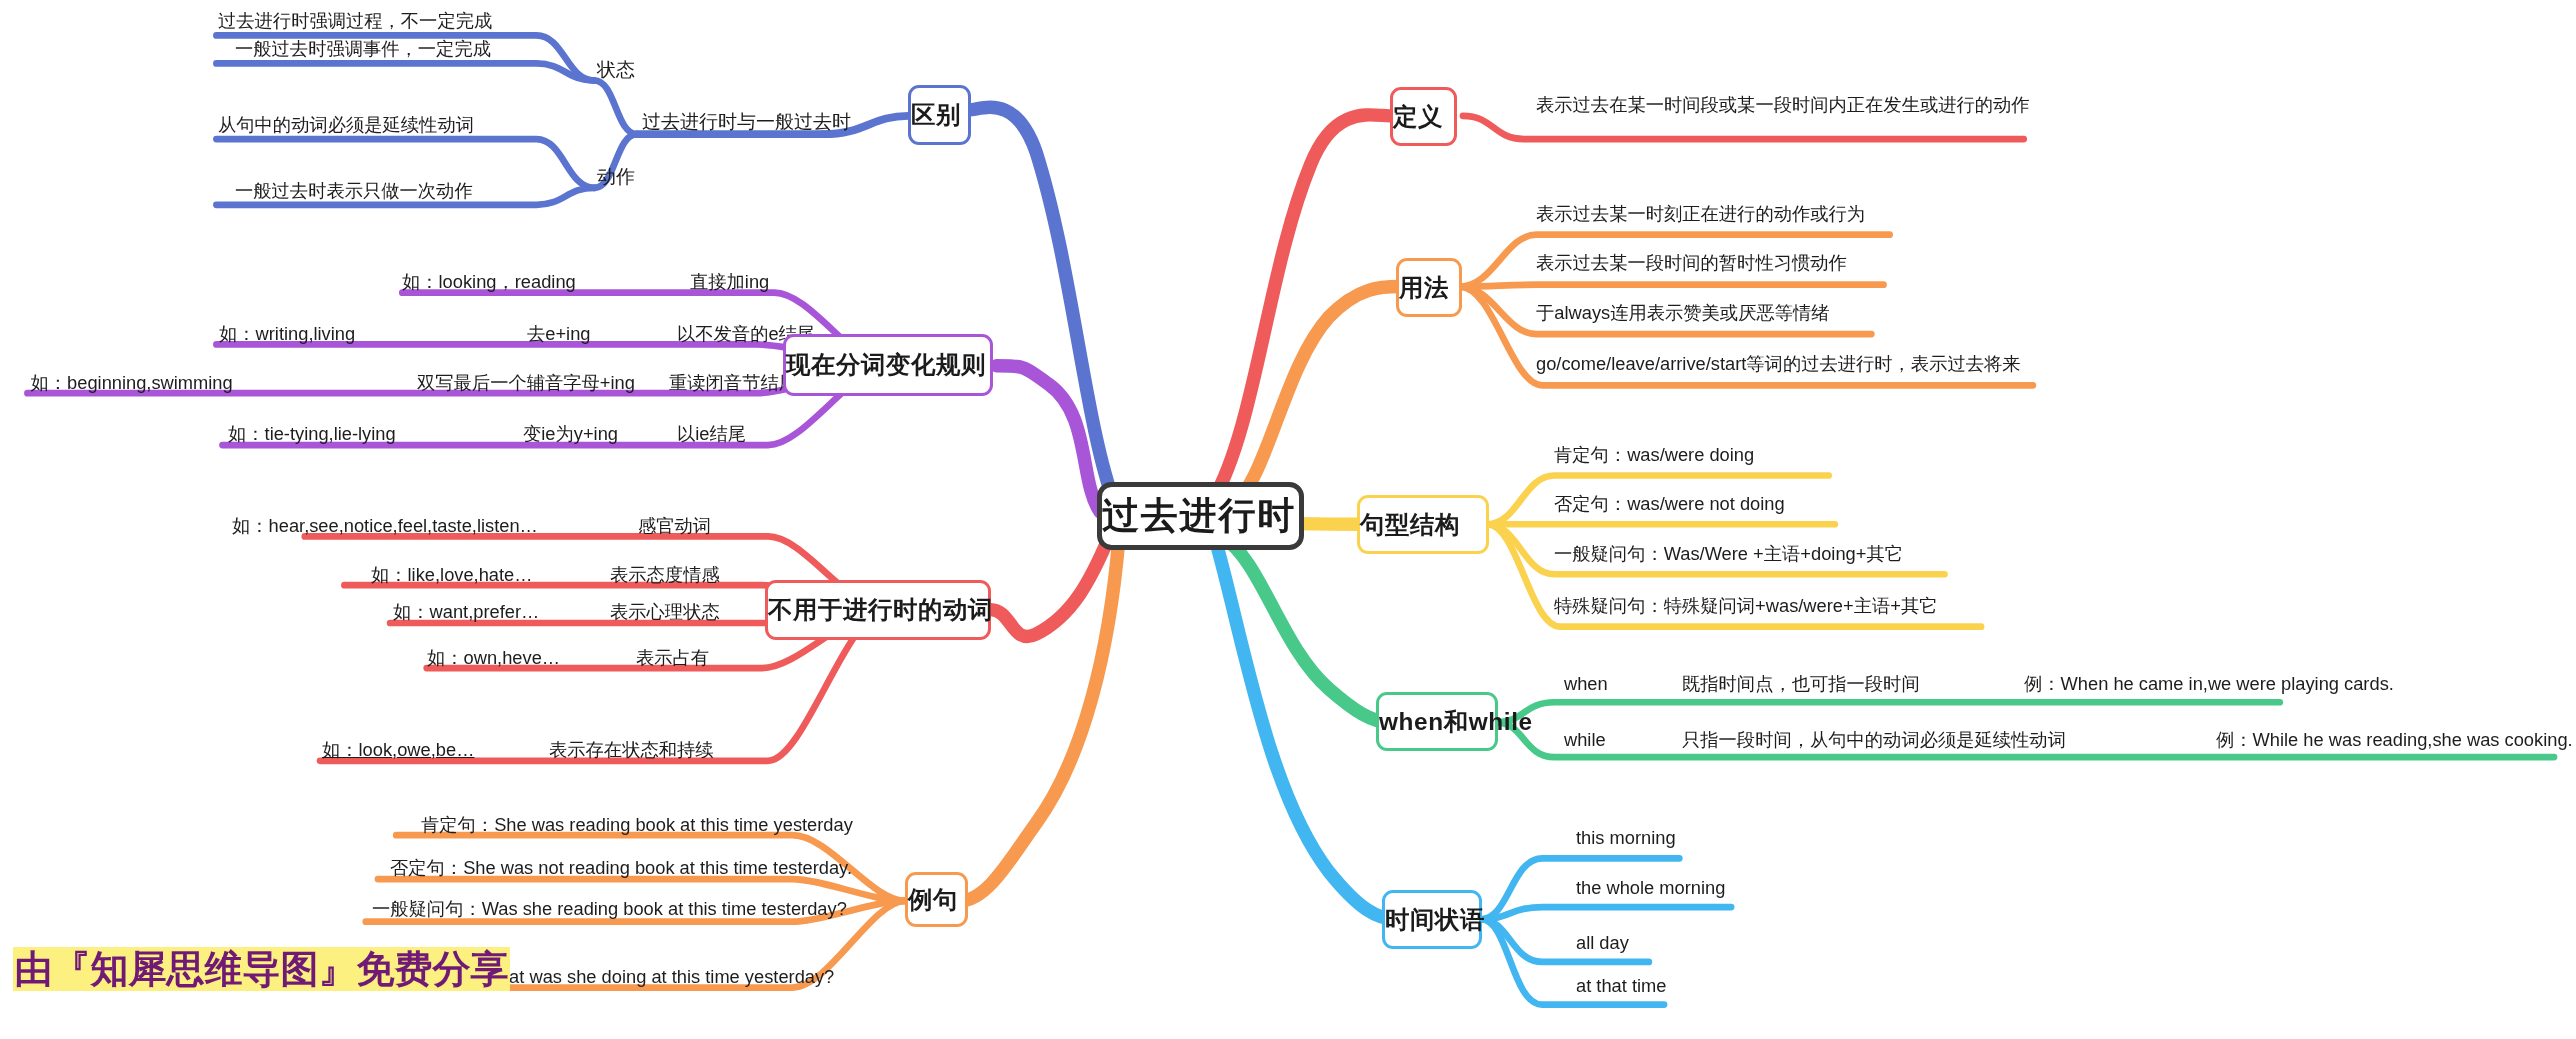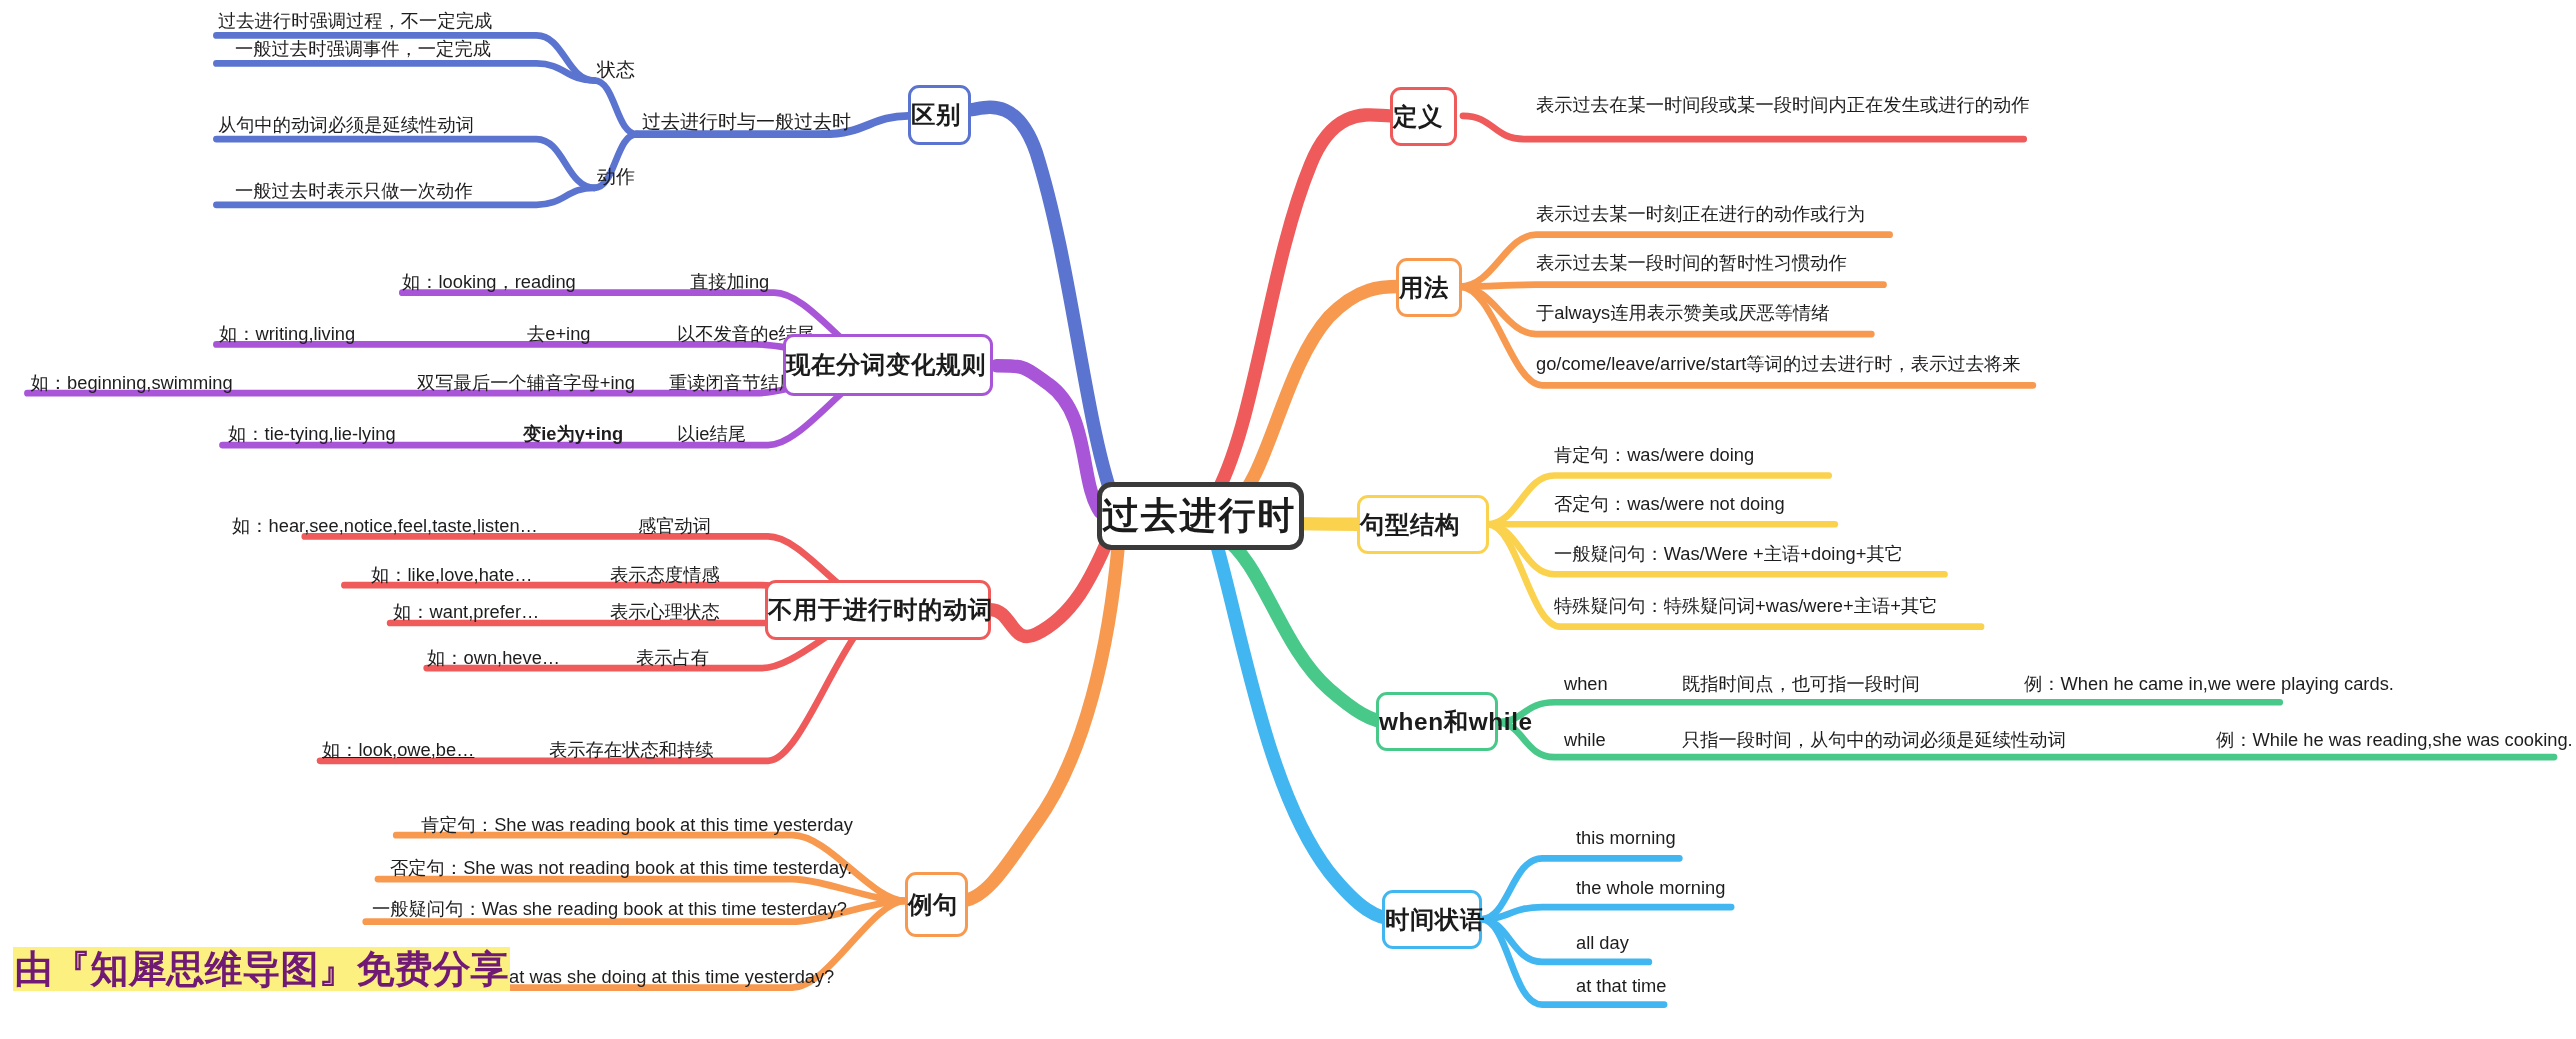--- a/index.html
+++ b/index.html
@@ -158,42 +158,42 @@
 
   <div class="lbl sub" style="left:677px;top:325px;">以不发音的e结尾</div>
   <div class="lbl sub" style="left:527px;top:325px;">去e+ing</div>
   <div class="lbl sub" style="left:219px;top:325px;">如：writing,living</div>
 
   <div class="lbl sub" style="left:669px;top:374px;">重读闭音节结尾</div>
   <div class="lbl sub" style="left:417px;top:374px;">双写最后一个辅音字母+ing</div>
   <div class="lbl sub" style="left:30.5px;top:374px;">如：beginning,swimming</div>
 
   <div class="lbl sub" style="left:677px;top:425px;">以ie结尾</div>
-  <div class="lbl sub" style="left:523px;top:425px;font-weight:bold;">变ie为y+ing</div>
+  <div class="lbl sub" style="left:523px;top:425px;">变ie为y+ing</div>
   <div class="lbl sub" style="left:228px;top:425px;">如：tie-tying,lie-lying</div>
 
   <div class="node main" style="left:765px;top:580px;width:226px;height:60px;border-color:#ef5a5a;">
     <span>不用于进行时的动词</span>
   </div>
   <div class="lbl sub" style="left:638px;top:517px;">感官动词</div>
   <div class="lbl sub" style="left:232px;top:517px;">如：hear,see,notice,feel,taste,listen…</div>
 
   <div class="lbl sub" style="left:610px;top:566px;">表示态度情感</div>
   <div class="lbl sub" style="left:371px;top:566px;">如：like,love,hate…</div>
 
   <div class="lbl sub" style="left:610px;top:603px;">表示心理状态</div>
   <div class="lbl sub" style="left:393px;top:603px;">如：want,prefer…</div>
 
   <div class="lbl sub" style="left:636px;top:649px;">表示占有</div>
   <div class="lbl sub" style="left:427px;top:649px;">如：own,heve…</div>
 
   <div class="lbl sub" style="left:549px;top:741px;">表示存在状态和持续</div>
   <div class="lbl sub" style="left:322px;top:741px;text-decoration:underline;">如：look,owe,be…</div>
 
-  <div class="node main" style="left:905px;top:872px;width:63px;height:65px;border-color:#f79a50;">
+  <div class="node main" style="left:905px;top:872px;width:63px;height:55px;border-color:#f79a50;">
     <span>例句</span>
   </div>
   <div class="lbl sub" style="left:421px;top:816px;">肯定句：She was reading book at this time yesterday</div>
   <div class="lbl sub" style="left:390px;top:859px;">否定句：She was not reading book at this time testerday.</div>
   <div class="lbl sub" style="left:372px;top:900px;">一般疑问句：Was she reading book at this time testerday?</div>
   <div class="lbl sub" style="left:372px;top:968px;">特殊疑问句：What was she doing at this time yesterday?</div>
 
   <div class="node main" style="left:1390px;top:87px;width:67px;height:59px;border-color:#ef5a5a;">
     <span>定义</span>
   </div>

